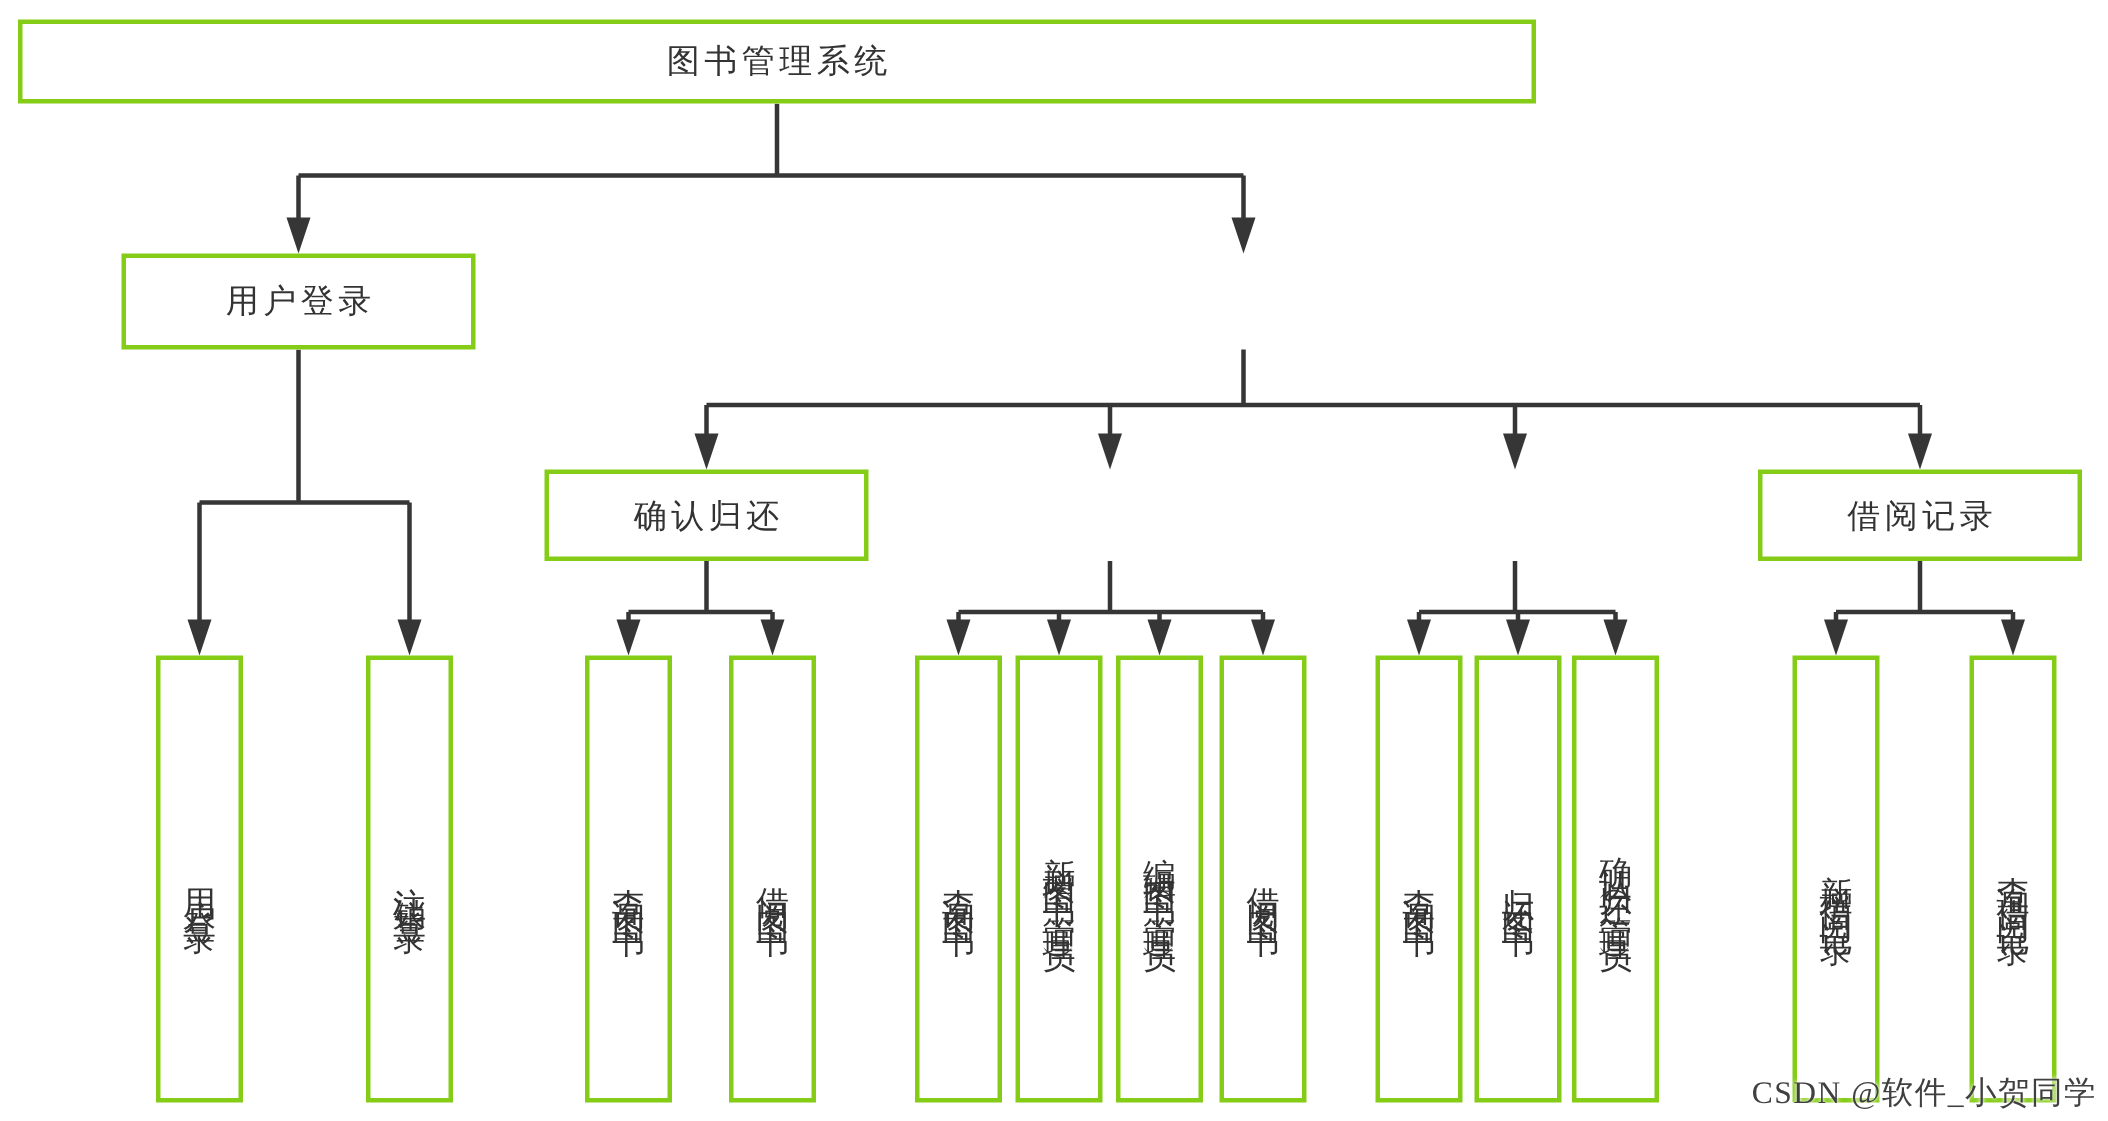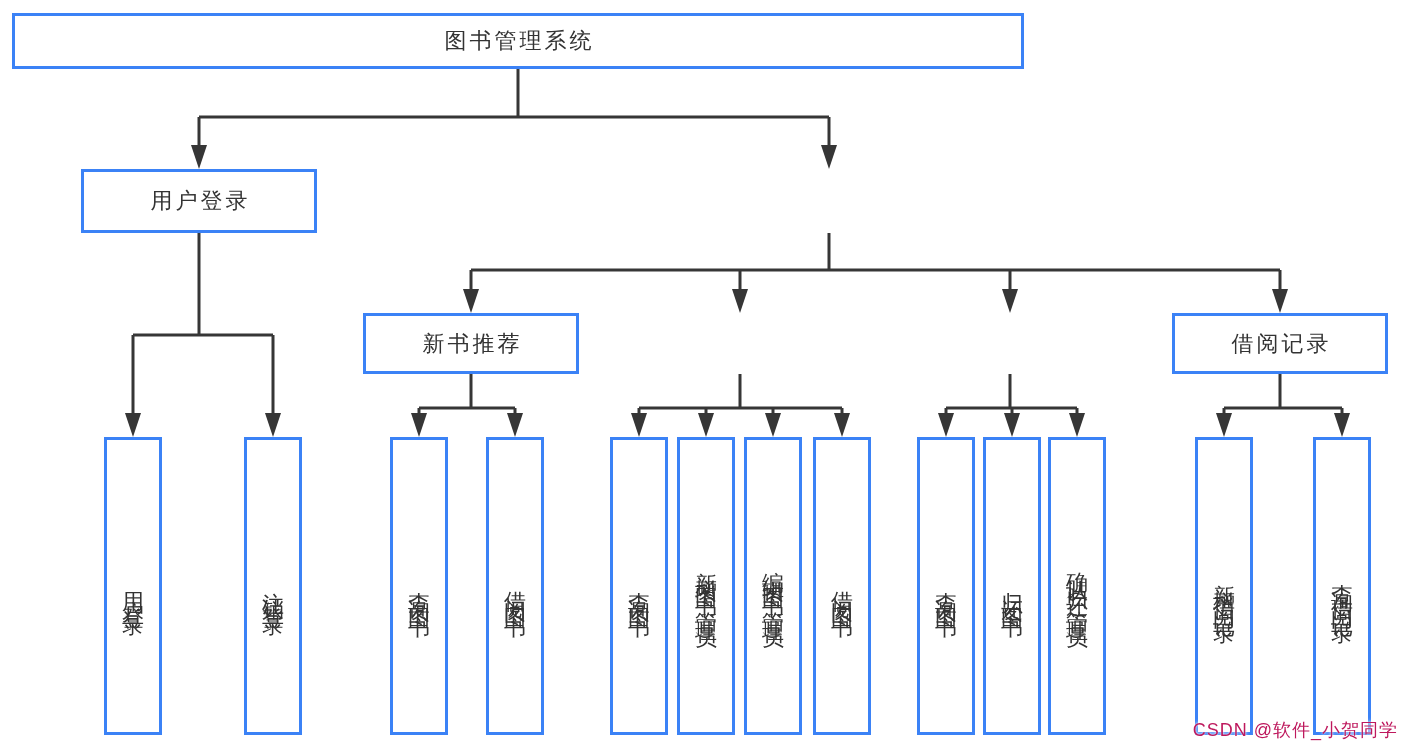--- a/index.html
+++ b/index.html
@@ -20,21 +20,21 @@
     left: 0;
     top: 0;
     width: 1405px;
     height: 747px;
     pointer-events: none;
   }
   .node {
     position: absolute;
     box-sizing: border-box;
     background: #ffffff;
-    border: 3px solid #3b82f6;
+    border: 3px solid #84cc16;
     display: flex;
     align-items: center;
     justify-content: center;
     color: #333333;
     text-align: center;
   }
   .hbox {
     font-size: 22px;
     letter-spacing: 3px;
     white-space: nowrap;
@@ -55,25 +55,26 @@
     font-size: 22px;
     letter-spacing: 8px;
     line-height: 1;
     color: #333333;
     transform: translateY(4px); 
   }
   #watermark {
     position: absolute;
     right: 7px;
     bottom: 5px;
-    font-size: 18px;
-    color: #be185d;
+    font-size: 21px;
+    color: #404040;
     letter-spacing: 1px;
     text-shadow: 0 0 2px #ffffff, 0 0 4px #ffffff;
     white-space: nowrap;
+    font-family: Liberation Serif, serif;
   }
 </style>
 </head>
 <body>
 
 <div id="canvas">
 
   <svg id="connectors" viewBox="0 0 1405 747" xmlns="http://www.w3.org/2000/svg">
     <g stroke="#363636" stroke-width="3" fill="none">
 
@@ -116,21 +117,21 @@
 
   <div class="node hbox row1">
     <span class="hlabel">图书管理系统</span>
   </div>
 
   <div class="node hbox row2" style="left:81px">
     <span class="hlabel">用户登录</span>
   </div>
 
   <div class="node hbox row3" style="left:363px">
-    <span class="hlabel">新书推荐</span>
+    <span class="hlabel">确认归还</span>
   </div>
   <div class="node hbox row3" style="left:1172px">
     <span class="hlabel">借阅记录</span>
   </div>
 
   <div class="node vbox" style="left:104px">
     <span class="vtext">用户登录</span>
   </div>
   <div class="node vbox" style="left:244px">
     <span class="vtext">注销登录</span>

